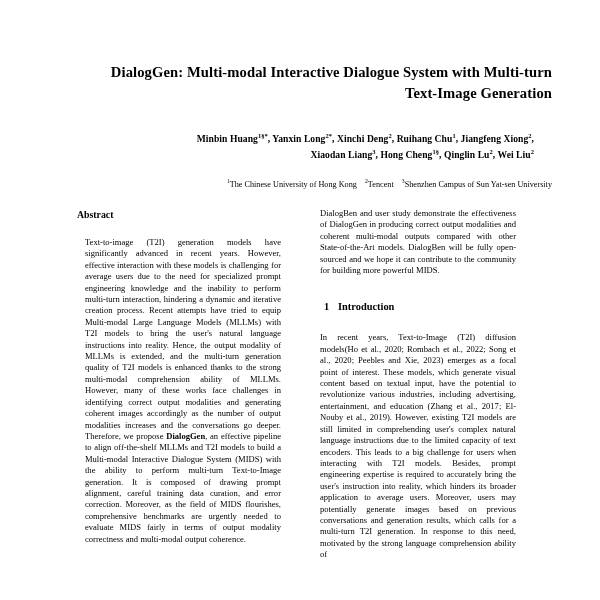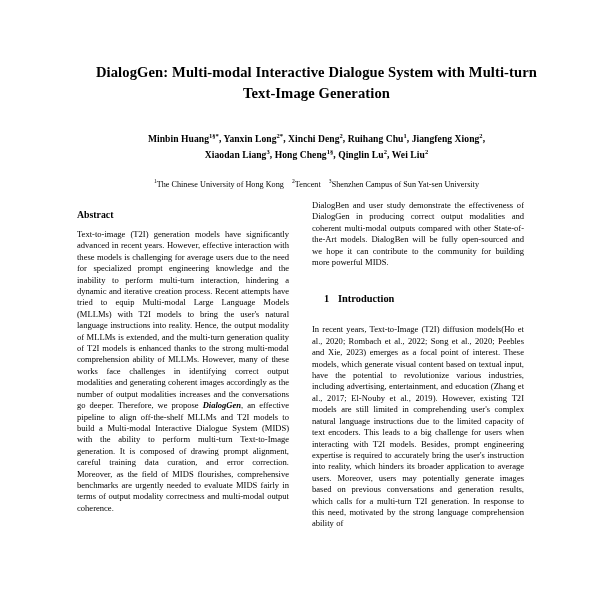--- a/index.html
+++ b/index.html
@@ -18,21 +18,21 @@
     position: relative;
     width: 600px;
     height: 600px;
     overflow: hidden;
     background: #ffffff;
   }
 
   
   .header {
     padding: 0 48px;
-    text-align: center;
+    text-align: right;
     margin-left: 33px;
   }
   .paper-title {
     font-size: 14.6px;
     font-weight: bold;
     line-height: 1.45;
     margin: 0;
     padding-top: 62px;
     letter-spacing: 0.1px;
   }
@@ -83,37 +83,37 @@
     text-align: left;
     margin: 0;
     padding-top: 9px;
     padding-bottom: 9px;
   }
   .body-text {
     font-size: 8.55px;
     line-height: 1.335;
     text-align: justify;
     text-justify: inter-word;
-    margin: 0;
+    margin: 8px;
     hyphens: manual;
     word-spacing: 0.02em;
   }
 
   .section-heading {
     font-size: 10.4px;
     font-weight: bold;
     margin: 12px;
     padding-top: 13px;
     padding-bottom: 8px;
   }
   .section-heading .secnum {
     display: inline-block;
     min-width: 14px;
   }
-  b.inline-bold { font-weight: bold; font-style: italic; }
+  b.inline-bold { font-weight: bold; }
 </style>
 </head>
 <body>
 
 <div class="page">
 
   <div class="header">
     <h1 class="paper-title">DialogGen: Multi-modal Interactive Dialogue System with Multi-turn Text-Image Generation</h1>
 
     <div class="authors">

